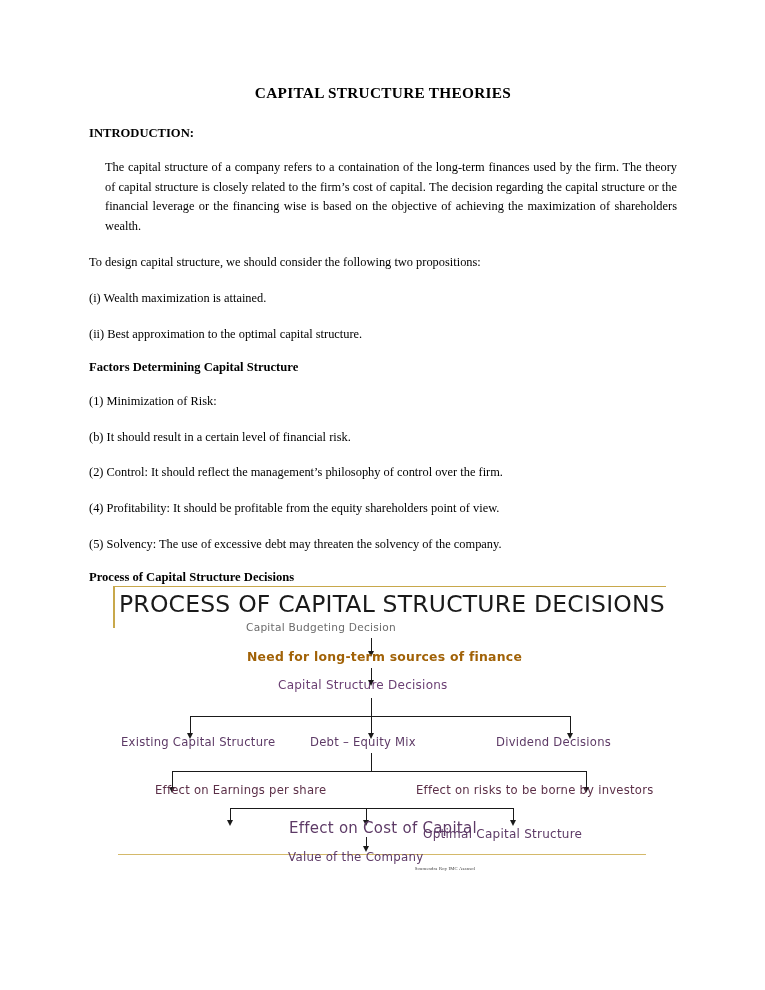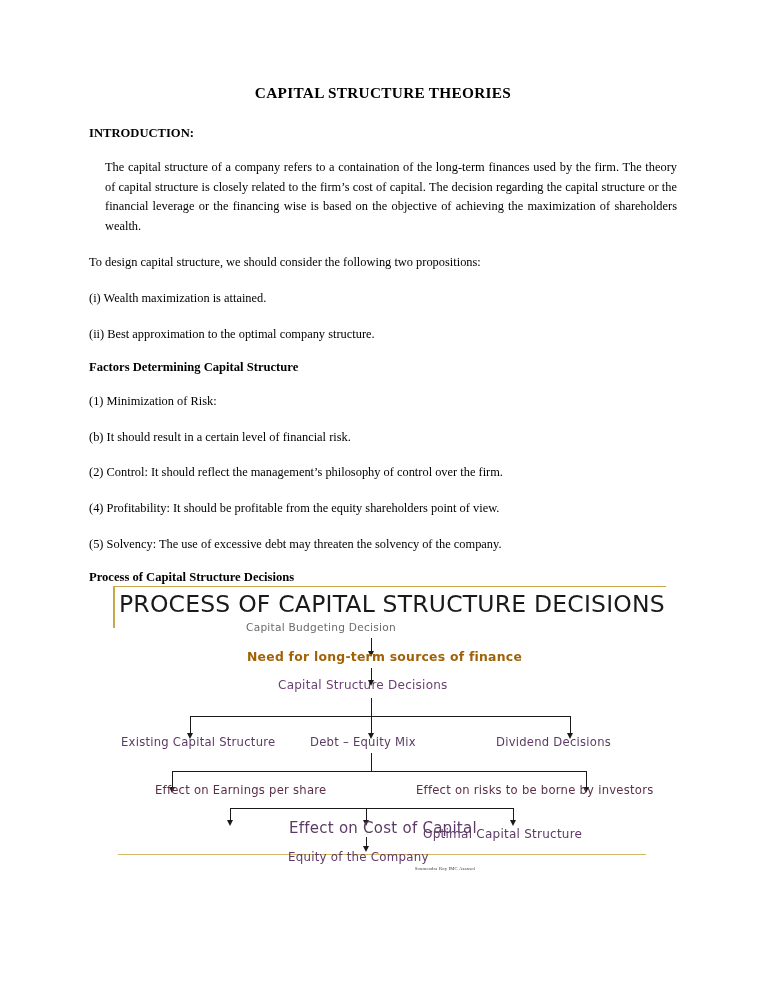--- a/index.html
+++ b/index.html
@@ -151,21 +151,21 @@
     <div class="doc-title">CAPITAL STRUCTURE THEORIES</div>
 
     <div class="h-bold">INTRODUCTION:</div>
 
     <p class="para">The capital structure of a company refers to a containation of the long-term finances used by the firm. The theory of capital structure is closely related to the firm’s cost of capital. The decision regarding the capital structure or the financial leverage or the financing wise is based on the objective of achieving the maximization of shareholders wealth.</p>
 
     <p class="line">To design capital structure, we should consider the following two propositions:</p>
 
     <p class="line">(i) Wealth maximization is attained.</p>
 
-    <p class="line">(ii) Best approximation to the optimal company structure.</p>
+    <p class="line">(ii) Best approximation to the optimal capital structure.</p>
 
     <div class="h-bold">Factors Determining Capital Structure</div>
 
     <p class="line">(1) Minimization of Risk:</p>
     <p class="line">(b) It should result in a certain level of financial risk.</p>
     <p class="line">(2) Control: It should reflect the management’s philosophy of control over the firm.</p>
     <p class="line">(4) Profitability: It should be profitable from the equity shareholders point of view.</p>
     <p class="line">(5) Solvency: The use of excessive debt may threaten the solvency of the company.</p>
 
     <div class="h-bold">Process of Capital Structure Decisions</div>
@@ -225,18 +225,18 @@
 
     <div class="node n-plum-b" style="left:189px; top:239px; font-size:15px;">Effect on Cost of Capital</div>
 
     <div class="vline" style="left:266px; top:257px; height:11px;"></div>
     <div class="arrow" style="left:263px; top:266px;"></div>
 
     <div class="node n-plum-b" style="left:323px; top:247px; font-size:12px;">Optimal Capital Structure</div>
 
     <div class="dg-bottomline"></div>
 
-    <div class="node n-plum-b" style="left:188px; top:270px; font-size:11.8px;">Equity of the Company</div>
+    <div class="node n-plum-b" style="left:188px; top:270px; font-size:11.8px;">Value of the Company</div>
 
     <div class="credit">Soumendra Roy IMC Asansol</div>
   </div>
 
 </div>
 
 </body></html>

